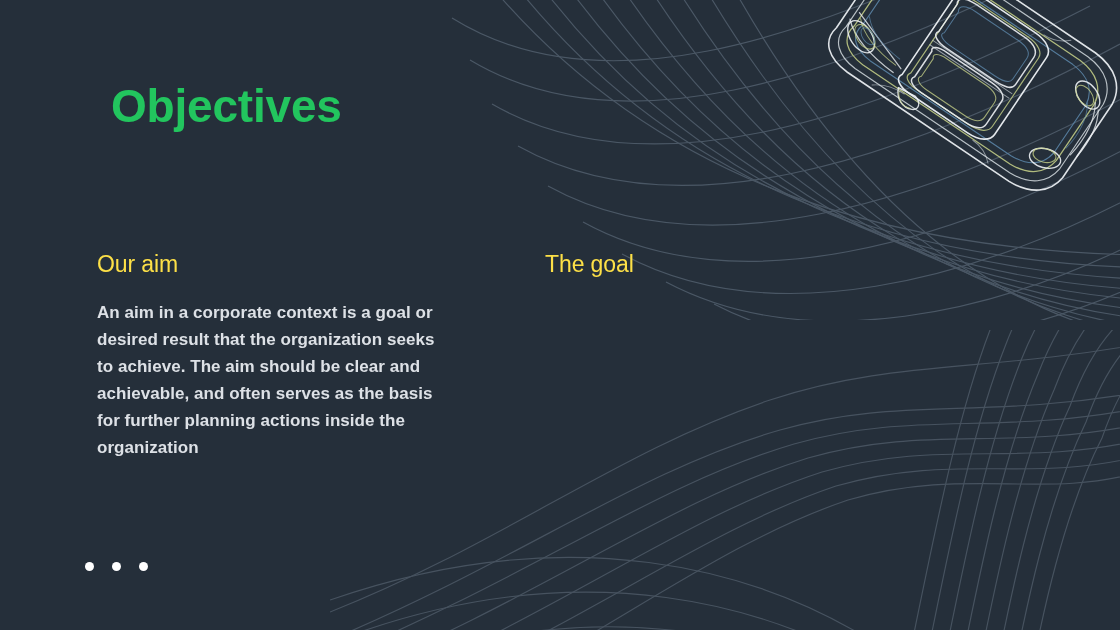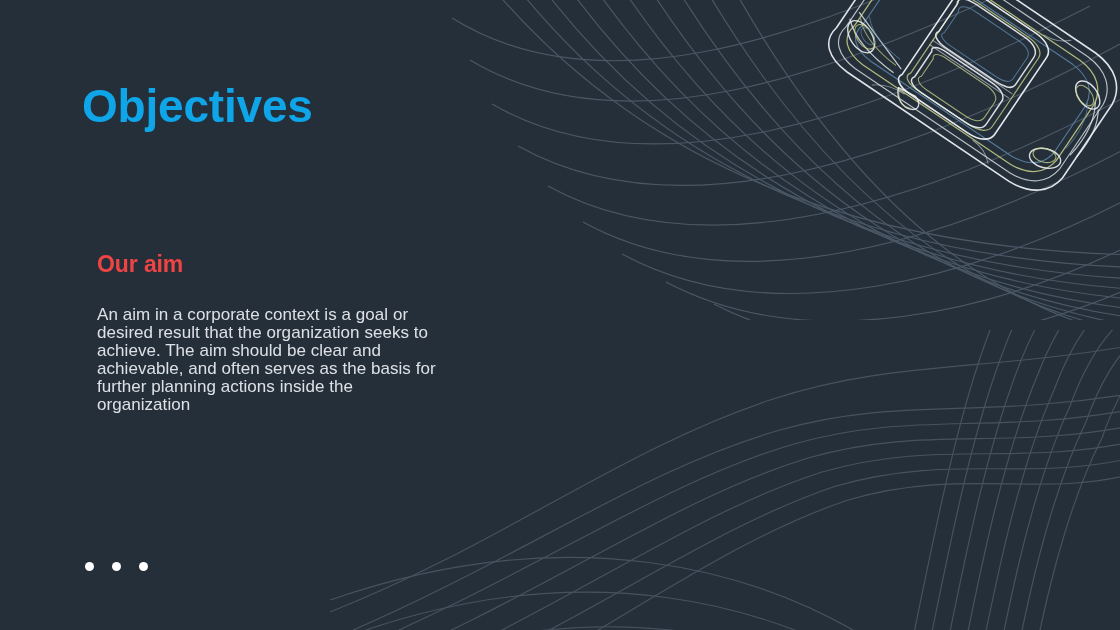--- a/index.html
+++ b/index.html
@@ -28,27 +28,27 @@
     position: absolute;
     inset: 0;
     width: 1120px;
     height: 630px;
     pointer-events: none;
   }
 
   
   .slide-title {
     position: absolute;
-    left: 82px;
+    left: 111px;
     top: 78px;
     font-size: 46px;
     font-weight: bold;
     line-height: 56px;
     letter-spacing: -0.2px;
-    color: #0ea5e9;
+    color: #22c55e;
     margin: 0;
     white-space: nowrap;
   }
 
   .columns {
     position: absolute;
     left: 97px;
     top: 250px;
     width: 900px;
     display: flex;
@@ -57,34 +57,34 @@
   }
   .column {
     width: 340px;
   }
   .column.col-right {
     margin-left: 108px;
     width: 350px;
   }
 
   .col-heading {
-    margin: 0 0 28px 0;
+    margin: 0 0 21px 0;
     font-size: 23px;
-    font-weight: bold;
+    font-weight: normal;
     line-height: 28px;
     letter-spacing: -0.1px;
-    color: #ef4444;
+    color: #fde047;
   }
 
   .col-body {
     margin: 0;
     font-size: 17px;
-    line-height: 18px;
+    line-height: 27px;
     color: #dde1e6;
-    font-weight: normal;
+    font-weight: bold;
     letter-spacing: 0.05px;
   }
 
   
   .dots {
     position: absolute;
     left: 85px;
     top: 562px;
     display: flex;
     flex-direction: row;
@@ -284,20 +284,21 @@
   <h1 class="slide-title">Objectives</h1>
 
   <div class="columns">
 
     <div class="column col-left">
       <h2 class="col-heading">Our aim</h2>
       <p class="col-body">An aim in a corporate context is a goal or desired result that the organization seeks to achieve. The aim should be clear and achievable, and often serves as the basis for further planning actions inside the organization</p>
     </div>
 
     <div class="column col-right">
+      <h2 class="col-heading">The goal</h2>
     </div>
 
   </div>
 
   <div class="dots">
     <span class="dot"></span>
     <span class="dot"></span>
     <span class="dot"></span>
   </div>
 

